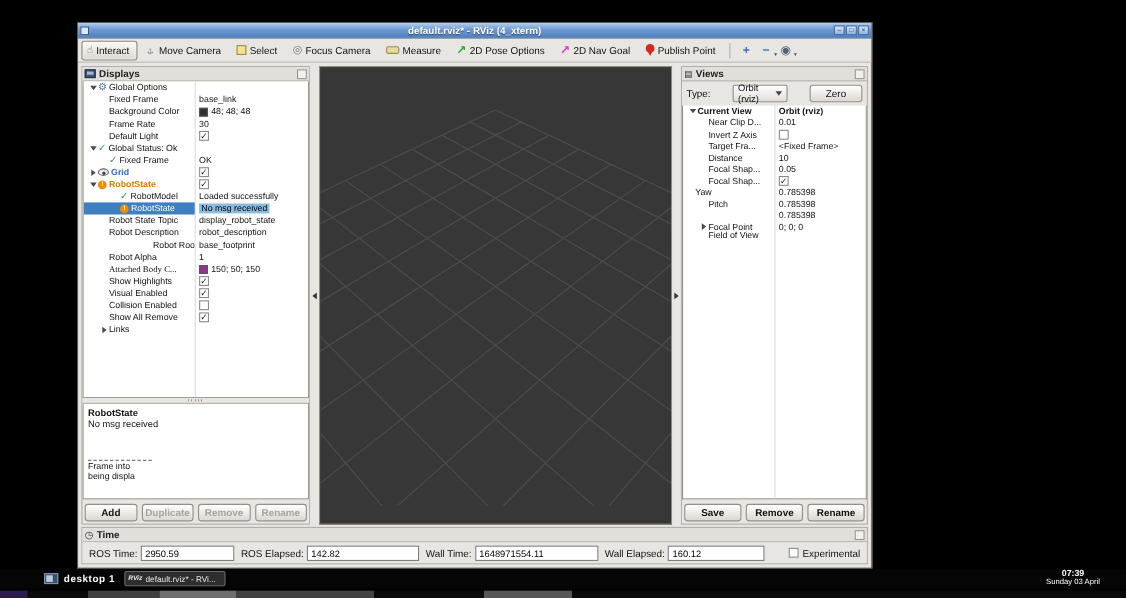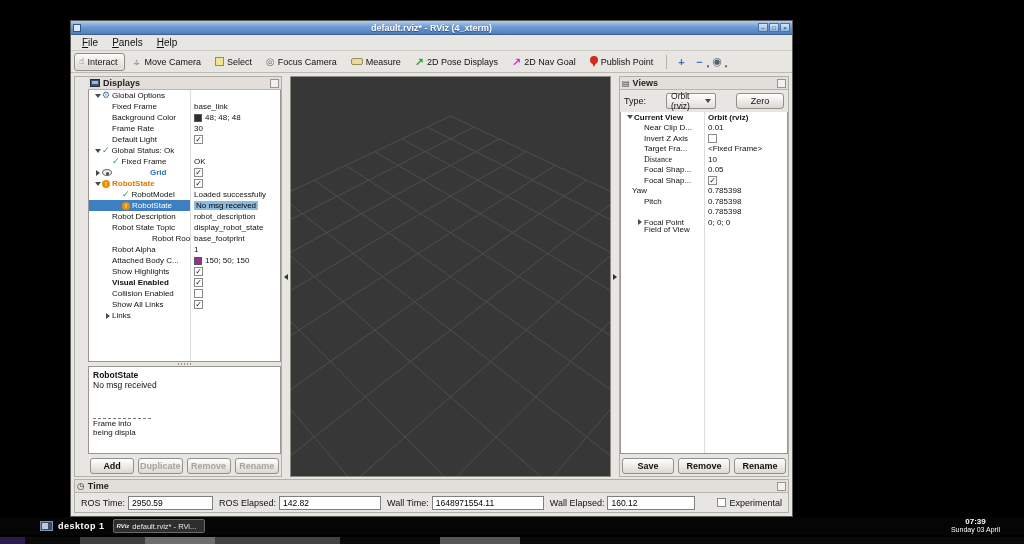--- a/index.html
+++ b/index.html
@@ -48,42 +48,42 @@
   .ic-pin::before { content:''; position:absolute; left:0; top:0; width:8px; height:8px;
      border-radius:50%; background:#cf2b1f; }
   .ic-pin::after { content:''; position:absolute; left:2px; top:7px; border-left:2px solid transparent;
      border-right:2px solid transparent; border-top:4px solid #cf2b1f; }
 
   
   #content { flex:1; display:flex; flex-direction:column; padding:3px; min-height:0; }
   #main-row { flex:1; display:flex; min-height:0; }
 
   .panel { background:#e8e6e2; border:1px solid #b2aea8; display:flex; flex-direction:column; min-height:0; }
-  #displays-panel { width:208px; flex:none;padding-left:13px; }
+  #displays-panel { width:208px; flex:none; }
   #views-panel { width:170px; flex:none; }
 
   .panel-header { height:13px; flex:none; display:flex; align-items:center; gap:3px; padding:0 2px;
     background:#e2dfda; border-bottom:1px solid #b8b4ae; font-size:9px; font-weight:bold; color:#222; }
   .panel-float { margin-left:auto; width:9px; height:9px; background:#f2f0ec; border:1px solid #9a968f; }
   .ph-monitor { width:10px; height:8px; background:#43536b; border:1px solid #22314a; position:relative; }
   .ph-monitor::after { content:''; position:absolute; left:1px; top:1px; right:1px; bottom:2px; background:#9fb6d8; }
   .ph-views { font-size:8px; color:#333; line-height:9px; }
   .ph-clock { font-size:9px; color:#333; line-height:10px; }
 
   .tree { flex:1; position:relative; background:#fff; border:1px solid #9a968f; border-top:none; overflow:hidden; }
   .col-line { position:absolute; top:0; bottom:0; width:1px; background:#dedede; }
   .tree-row { position:relative; display:flex; align-items:center; font-size:8px; color:#111; }
   #displays-tree .tree-row { height:11px; }
   #views-tree .tree-row { height:10.5px; }
   .tree-label { display:flex; align-items:center; height:100%; flex:none; overflow:hidden; white-space:nowrap; }
   .tree-value { flex:1; display:flex; align-items:center; gap:3px; height:100%;
     padding-left:4px; overflow:hidden; white-space:nowrap; }
   .sel-label { background:#3e7fc1; color:#fff; }
   .sel-value-text { background:#8cbbdf; color:#000; padding:0 2px; }
-  .t-blue { color:#2b6cc4; font-weight:bold;margin-left:36px; }
+  .t-blue { color:#2b6cc4; font-weight:bold; }
   .t-orange { color:#e07b00; font-weight:bold; }
   .t-bold { font-weight:bold; }
   .expander { width:9px; height:9px; flex:none; display:inline-flex; align-items:center; justify-content:center; }
   .exp-open { width:0; height:0; border-left:3px solid transparent; border-right:3px solid transparent; border-top:4px solid #4a4a4a; }
   .exp-closed { width:0; height:0; border-top:3px solid transparent; border-bottom:3px solid transparent; border-left:4px solid #4a4a4a; }
   .row-icon { flex:none; margin-right:2px; }
   .ic-gear { font-size:9px; line-height:9px; color:#4878a8; }
   .ic-check { font-size:9px; line-height:9px; color:#2f9e44; font-weight:bold; }
   .ic-warn { width:8px; height:8px; border-radius:50%; background:#f08c00; color:#fff;
     font-size:6px; font-weight:bold; text-align:center; line-height:8px; display:inline-block; }
@@ -163,25 +163,20 @@
     <div id="titlebar">
       <span id="title-icon"></span>
       <span id="title-text">default.rviz* - RViz (4_xterm)</span>
       <span id="win-buttons">
         <span class="winbtn">‒</span>
         <span class="winbtn">□</span>
         <span class="winbtn">×</span>
       </span>
     </div>
 
-    <div id="menubar">
-        <span class="menu-item"><u>F</u>ile</span>
-        <span class="menu-item"><u>P</u>anels</span>
-        <span class="menu-item"><u>H</u>elp</span>
-      </div>
 
     <div id="toolbar">
         <span class="tool active">
           <span class="ic ic-hand">☝</span>
           <span>Interact</span>
         </span>
         <span class="tool">
           <span class="ic ic-move">
             <span>↔</span>
             <span>↕</span>
@@ -195,21 +190,21 @@
         <span class="tool">
           <span class="ic ic-focus">◎</span>
           <span>Focus Camera</span>
         </span>
         <span class="tool">
           <span class="ic ic-measure"></span>
           <span>Measure</span>
         </span>
         <span class="tool">
           <span class="ic ic-arrow" style="color: rgb(45, 160, 45);">↗</span>
-          <span>2D Pose Displays</span>
+          <span>2D Pose Options</span>
         </span>
         <span class="tool">
           <span class="ic ic-arrow" style="color: rgb(212, 51, 196);">↗</span>
           <span>2D Nav Goal</span>
         </span>
         <span class="tool">
           <span class="ic ic-pin"></span>
           <span>Publish Point</span>
         </span>
         <span class="tool-sep"></span>
@@ -336,94 +331,94 @@
                   <span class="row-icon ic-warn">!</span>
                   <span>RobotState</span>
                 </div>
                 <div class="tree-value">
                   <span class="sel-value-text">No msg received</span>
                 </div>
               </div>
               <div class="tree-row">
                 <div class="tree-label" style="width: 101px; padding-left: 14px;">
                   <span class="expander"></span>
+                  <span>Robot State Topic</span>
+                </div>
+                <div class="tree-value">
+                  <span>display_robot_state</span>
+                </div>
+              </div>
+              <div class="tree-row">
+                <div class="tree-label" style="width: 101px; padding-left: 14px;">
+                  <span class="expander"></span>
                   <span>Robot Description</span>
                 </div>
                 <div class="tree-value">
                   <span>robot_description</span>
                 </div>
               </div>
               <div class="tree-row">
-                <div class="tree-label" style="width: 101px; padding-left: 14px;">
-                  <span class="expander"></span>
-                  <span>Robot State Topic</span>
-                </div>
-                <div class="tree-value">
-                  <span>display_robot_state</span>
-                </div>
-              </div>
-              <div class="tree-row">
                 <div class="tree-label" style="width: 101px; padding-left: 14px; gap: 40px;">
                   <span class="expander"></span>
                   <span>Robot Root Link</span>
                 </div>
                 <div class="tree-value">
                   <span>base_footprint</span>
                 </div>
               </div>
               <div class="tree-row">
                 <div class="tree-label" style="width: 101px; padding-left: 14px;">
                   <span class="expander"></span>
                   <span>Robot Alpha</span>
                 </div>
                 <div class="tree-value">
                   <span>1</span>
                 </div>
               </div>
               <div class="tree-row">
-                <div class="tree-label" style="width: 101px; padding-left: 14px;">
+                <div class="tree-label" style="width: 101px; padding-left: 14px; font-family: Liberation Serif, serif;">
                   <span class="expander"></span>
                   <span>Attached Body C...</span>
                 </div>
                 <div class="tree-value">
                   <span class="swatch" style="background: rgb(150, 50, 150);"></span>
                   <span>150; 50; 150</span>
                 </div>
               </div>
               <div class="tree-row">
                 <div class="tree-label" style="width: 101px; padding-left: 14px;">
                   <span class="expander"></span>
                   <span>Show Highlights</span>
                 </div>
                 <div class="tree-value">
                   <span class="cb">✓</span>
                 </div>
               </div>
               <div class="tree-row">
-                <div class="tree-label" style="width: 101px; padding-left: 14px; font-weight: bold;">
+                <div class="tree-label" style="width: 101px; padding-left: 14px;">
                   <span class="expander"></span>
                   <span>Visual Enabled</span>
                 </div>
                 <div class="tree-value">
                   <span class="cb">✓</span>
                 </div>
               </div>
               <div class="tree-row">
                 <div class="tree-label" style="width: 101px; padding-left: 14px;">
                   <span class="expander"></span>
                   <span>Collision Enabled</span>
                 </div>
                 <div class="tree-value">
                   <span class="cb"></span>
                 </div>
               </div>
               <div class="tree-row">
                 <div class="tree-label" style="width: 101px; padding-left: 14px;">
                   <span class="expander"></span>
-                  <span>Show All Links</span>
+                  <span>Show All Remove</span>
                 </div>
                 <div class="tree-value">
                   <span class="cb">✓</span>
                 </div>
               </div>
               <div class="tree-row">
                 <div class="tree-label" style="width: 101px; padding-left: 14px;">
                   <span class="expander">
                     <span class="exp-closed"></span>
                   </span>
@@ -531,21 +526,21 @@
               <div class="tree-row">
                 <div class="tree-label" style="width: 83px; padding-left: 14px;">
                   <span class="expander"></span>
                   <span>Target Fra...</span>
                 </div>
                 <div class="tree-value">
                   <span>&lt;Fixed Frame&gt;</span>
                 </div>
               </div>
               <div class="tree-row">
-                <div class="tree-label" style="width: 83px; padding-left: 14px; font-family: Liberation Serif, serif;">
+                <div class="tree-label" style="width: 83px; padding-left: 14px;">
                   <span class="expander"></span>
                   <span>Distance</span>
                 </div>
                 <div class="tree-value">
                   <span>10</span>
                 </div>
               </div>
               <div class="tree-row">
                 <div class="tree-label" style="width: 83px; padding-left: 14px;">
                   <span class="expander"></span>

